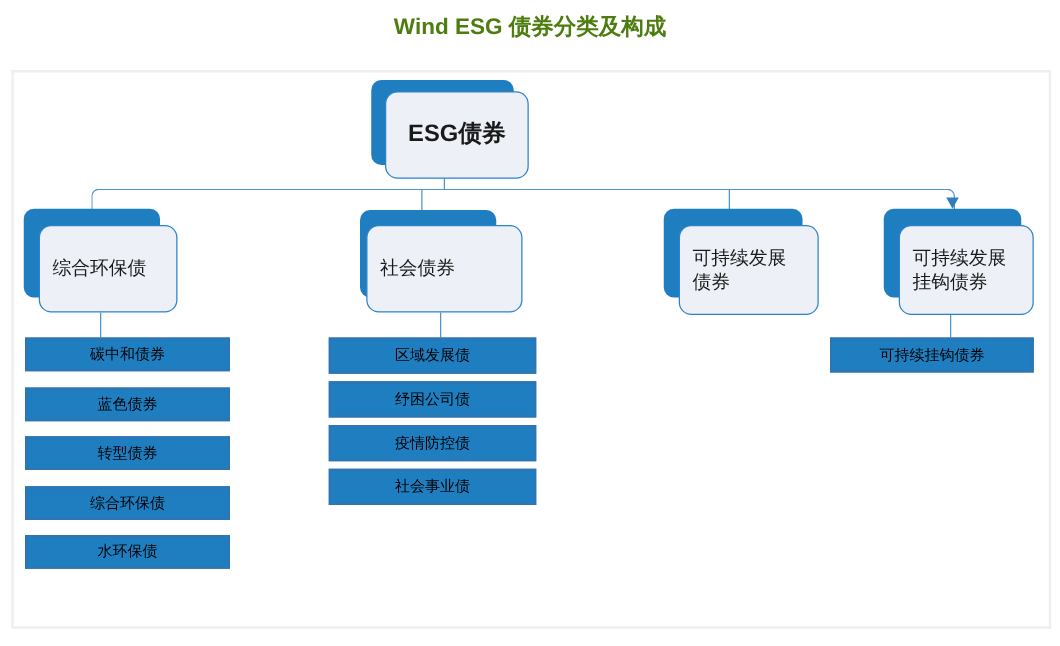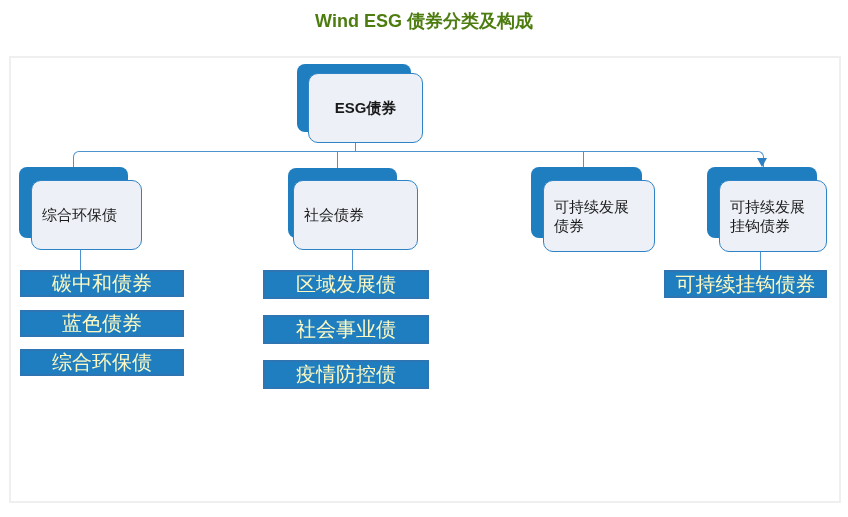--- a/index.html
+++ b/index.html
@@ -18,21 +18,21 @@
   }
   
   .node-shadow { position:absolute; background:#1f7ec0; border-radius:8px; }
   .node-card {
     position:absolute; background:#edf1f7; border:1.6px solid #2e83c6;
     border-radius:10px; display:flex; align-items:center; box-sizing:border-box;
     color:#1a1a1a; font-size:15px; line-height:1.3; white-space:pre-line;
   }
   .root-shadow   { left:297px; top:64px;  width:114px; height:68px; }
   .root-card     { left:308px; top:73px;  width:115px; height:70px;
-                   justify-content:center; font-weight:bold; font-size:15px; }
+                   justify-content:center; font-weight:bold; font-size:19px; }
   .b0-shadow { left:19px;  top:167px; width:109px; height:71px; }
   .b0-card   { left:31px;  top:180px; width:111px; height:70px; padding-left:10px; }
   .b1-shadow { left:288px; top:168px; width:109px; height:70px; }
   .b1-card   { left:293px; top:180px; width:125px; height:70px; padding-left:10px; }
   .b2-shadow { left:531px; top:167px; width:111px; height:71px; }
   .b2-card   { left:543px; top:180px; width:112px; height:72px; padding-left:10px; }
   .b3-shadow { left:707px; top:167px; width:110px; height:71px; }
   .b3-card   { left:719px; top:180px; width:108px; height:72px; padding-left:10px; }
   
   .vline { position:absolute; width:0; border-left:1.5px solid #4e93ce; }
@@ -52,25 +52,25 @@
   .stem-left  { left:80px;  top:250px; height:20px; }
   .stem-mid   { left:352px; top:250px; height:20px; }
   .stem-right { left:760px; top:251px; height:19px; }
   
   .col { position:absolute; display:flex; flex-direction:column; }
   .col-left  { left:20px;  top:270px; width:164px; }
   .col-mid   { left:263px; top:270px; width:166px; }
   .col-right { left:657px; top:270px; width:173px; }
   .leaf {
     background:#1f7ec0; border:2px solid #2e76b3; box-sizing:border-box;
-    color:#fef9c3; font-size:20px; display:flex; align-items:center;
+    color:#000000; font-size:12px; display:flex; align-items:center;
     justify-content:center; white-space:nowrap;
   }
   .col-left  .leaf { height:27px; margin-bottom:12.5px; }
-  .col-mid   .leaf { height:29px; margin-bottom:16px; }
+  .col-mid   .leaf { height:29px; margin-bottom:6px; }
   .col-right .leaf { height:28px; }
   .col-right .leaf:first-child { margin-left:7px; margin-right:3px; }
 </style>
 </head>
 <body>
 
 <div class="title">Wind ESG 债券分类及构成</div>
 <div class="frame"></div>
 
 <div class="vline stem-root"></div>
@@ -105,22 +105,25 @@
 
 <div class="node-shadow b3-shadow"></div>
 <div class="node-card b3-card">
   <span>可持续发展
 挂钩债券</span>
 </div>
 
 <div class="col col-left">
     <div class="leaf">碳中和债券</div>
     <div class="leaf">蓝色债券</div>
+    <div class="leaf">转型债券</div>
     <div class="leaf">综合环保债</div>
+    <div class="leaf">水环保债</div>
   </div>
 <div class="col col-mid">
     <div class="leaf">区域发展债</div>
+    <div class="leaf">纾困公司债</div>
+    <div class="leaf">疫情防控债</div>
     <div class="leaf">社会事业债</div>
-    <div class="leaf">疫情防控债</div>
   </div>
 <div class="col col-right">
     <div class="leaf">可持续挂钩债券</div>
   </div>
 
 </body></html>

